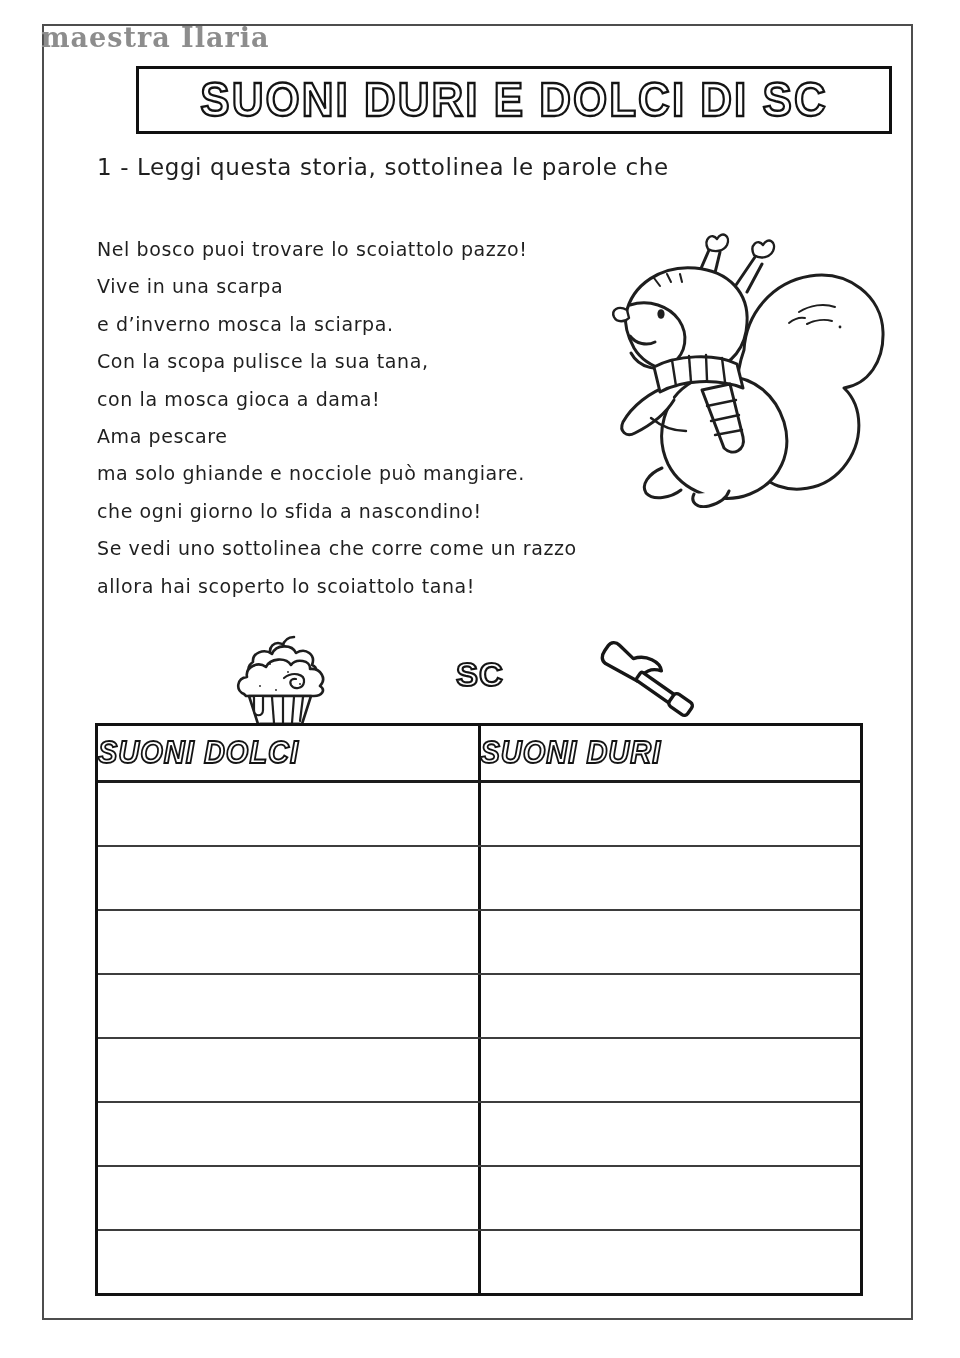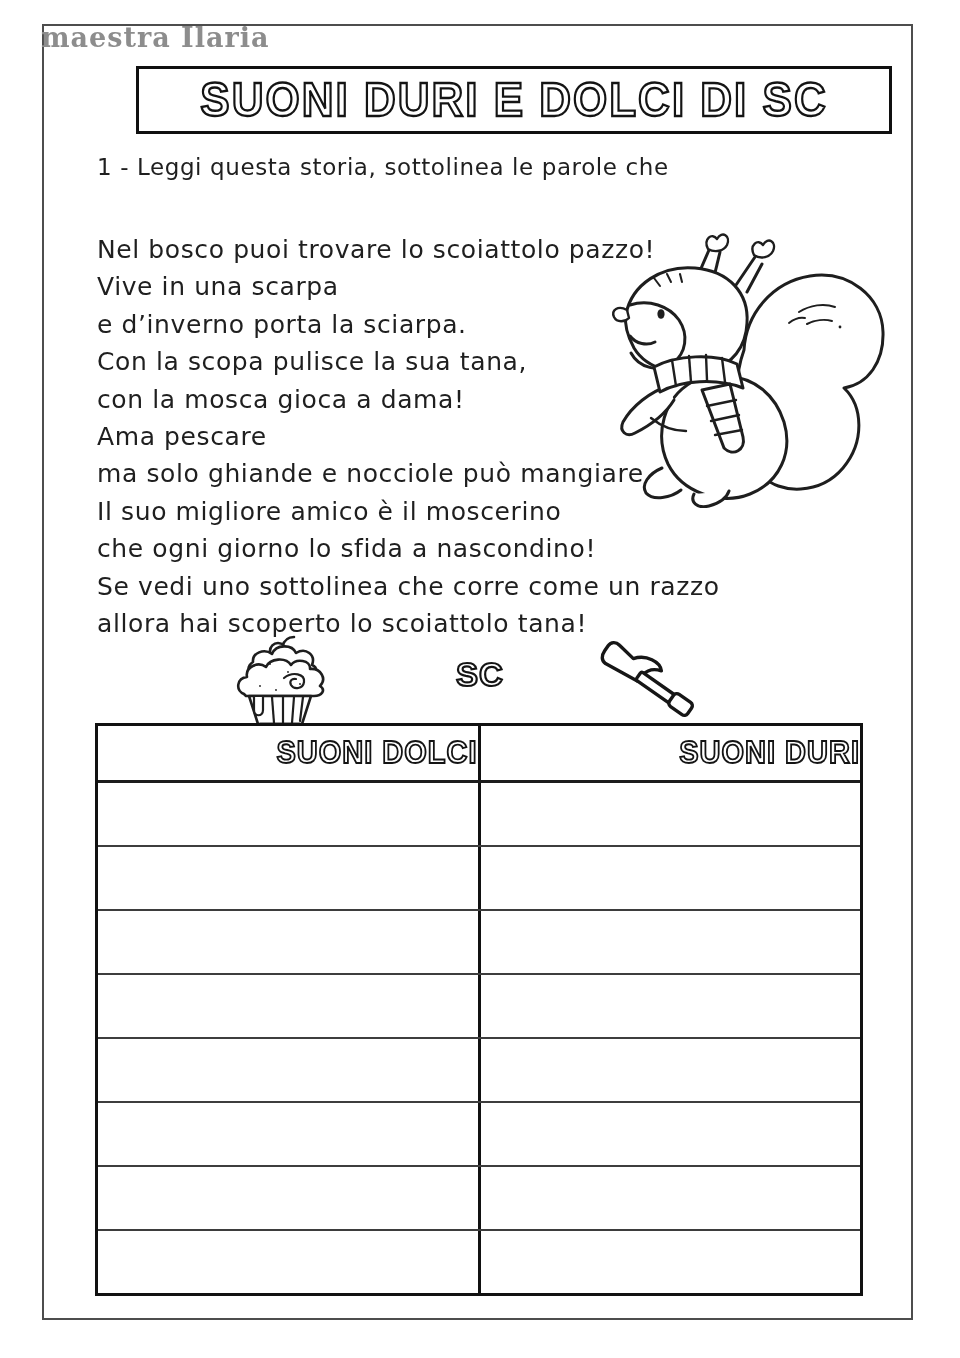--- a/index.html
+++ b/index.html
@@ -13,32 +13,32 @@
   .bubble{font-family:"Liberation Sans",sans-serif;font-weight:bold;color:#ffffff;
           -webkit-text-stroke:2.2px #141414;text-stroke:2.2px #141414;}
 
   .title-box{position:absolute;left:136px;top:66px;width:756px;height:68px;border:3px solid #101010;
              box-sizing:border-box;display:flex;align-items:center;justify-content:center;}
   .title-text{font-size:44px;letter-spacing:2px;transform:scaleY(1.08);white-space:nowrap;}
 
   .instruction{position:absolute;left:97px;top:148px;width:720px;font-size:23px;line-height:39px;
                letter-spacing:0.6px;color:#1f1f1f;}
 
-  .story{position:absolute;left:97px;top:231px;font-size:25px;line-height:37.4px;letter-spacing:0.6px;
+  .story{position:absolute;left:97px;top:231px;font-size:19px;line-height:37.4px;letter-spacing:0.6px;
          color:#1f1f1f;white-space:nowrap;}
 
   .squirrel{position:absolute;left:596px;top:222px;width:292px;height:286px;}
   .cupcake{position:absolute;left:230px;top:634px;width:100px;height:92px;}
   .hammer{position:absolute;left:586px;top:640px;width:112px;height:88px;}
   .sc-label{position:absolute;left:436px;top:656px;width:88px;text-align:center;font-size:33px;letter-spacing:1px;}
 
   .sheet-table{position:absolute;left:95px;top:723px;width:768px;height:573px;border:3px solid #111;
                box-sizing:border-box;background:#fff;}
   .thead{display:flex;height:57px;border-bottom:3px solid #1c1c1c;box-sizing:border-box;}
-  .th{flex:1;display:flex;align-items:center;justify-content:flex-end;}
+  .th{flex:1;display:flex;align-items:center;justify-content:flex-start;font-style:italic;}
   .th-r{border-left:3px solid #111;}
   .th .bubble{font-size:29px;-webkit-text-stroke:1.8px #141414;letter-spacing:1px;transform:scaleY(1.05);}
   .tbody{position:absolute;left:0;right:0;top:57px;bottom:0;display:flex;flex-direction:column;}
   .trow{flex:1;display:flex;}
   .trow + .trow{border-top:2px solid #3d3d3d;}
   .tcell{flex:1;}
   .tcell-r{border-left:3px solid #111;}
 
   svg .ln{fill:none;}
 </style>
@@ -53,26 +53,25 @@
   <div class="title-text bubble">SUONI DURI E DOLCI DI SC</div>
 </div>
 
 <div class="instruction">
   <div>1 - Leggi questa storia, sottolinea le parole che</div>
 </div>
 
 <div class="story">
   <div>Nel bosco puoi trovare lo scoiattolo pazzo!</div>
   <div>Vive in una scarpa</div>
-  <div>e d’inverno porta la sciarpa.</div>
+  <div>e d’inverno mosca la sciarpa.</div>
   <div>Con la scopa pulisce la sua tana,</div>
   <div>con la mosca gioca a dama!</div>
   <div>Ama pescare</div>
   <div>ma solo ghiande e nocciole può mangiare.</div>
-  <div>Il suo migliore amico è il moscerino</div>
   <div>che ogni giorno lo sfida a nascondino!</div>
   <div>Se vedi uno sottolinea che corre come un razzo</div>
   <div>allora hai scoperto lo scoiattolo tana!</div>
 </div>
 
 <svg class="squirrel" viewBox="0 0 292 286">
   <g fill="#ffffff" stroke="#1e1e1e" stroke-width="3" stroke-linecap="round" stroke-linejoin="round">
 
     <path d="M148,128 C150,92 176,60 214,54 C252,48 286,74 287,110 C288,140 272,162 248,166
              C267,184 269,220 247,246 C225,272 184,274 164,252 C150,236 147,219 154,205

